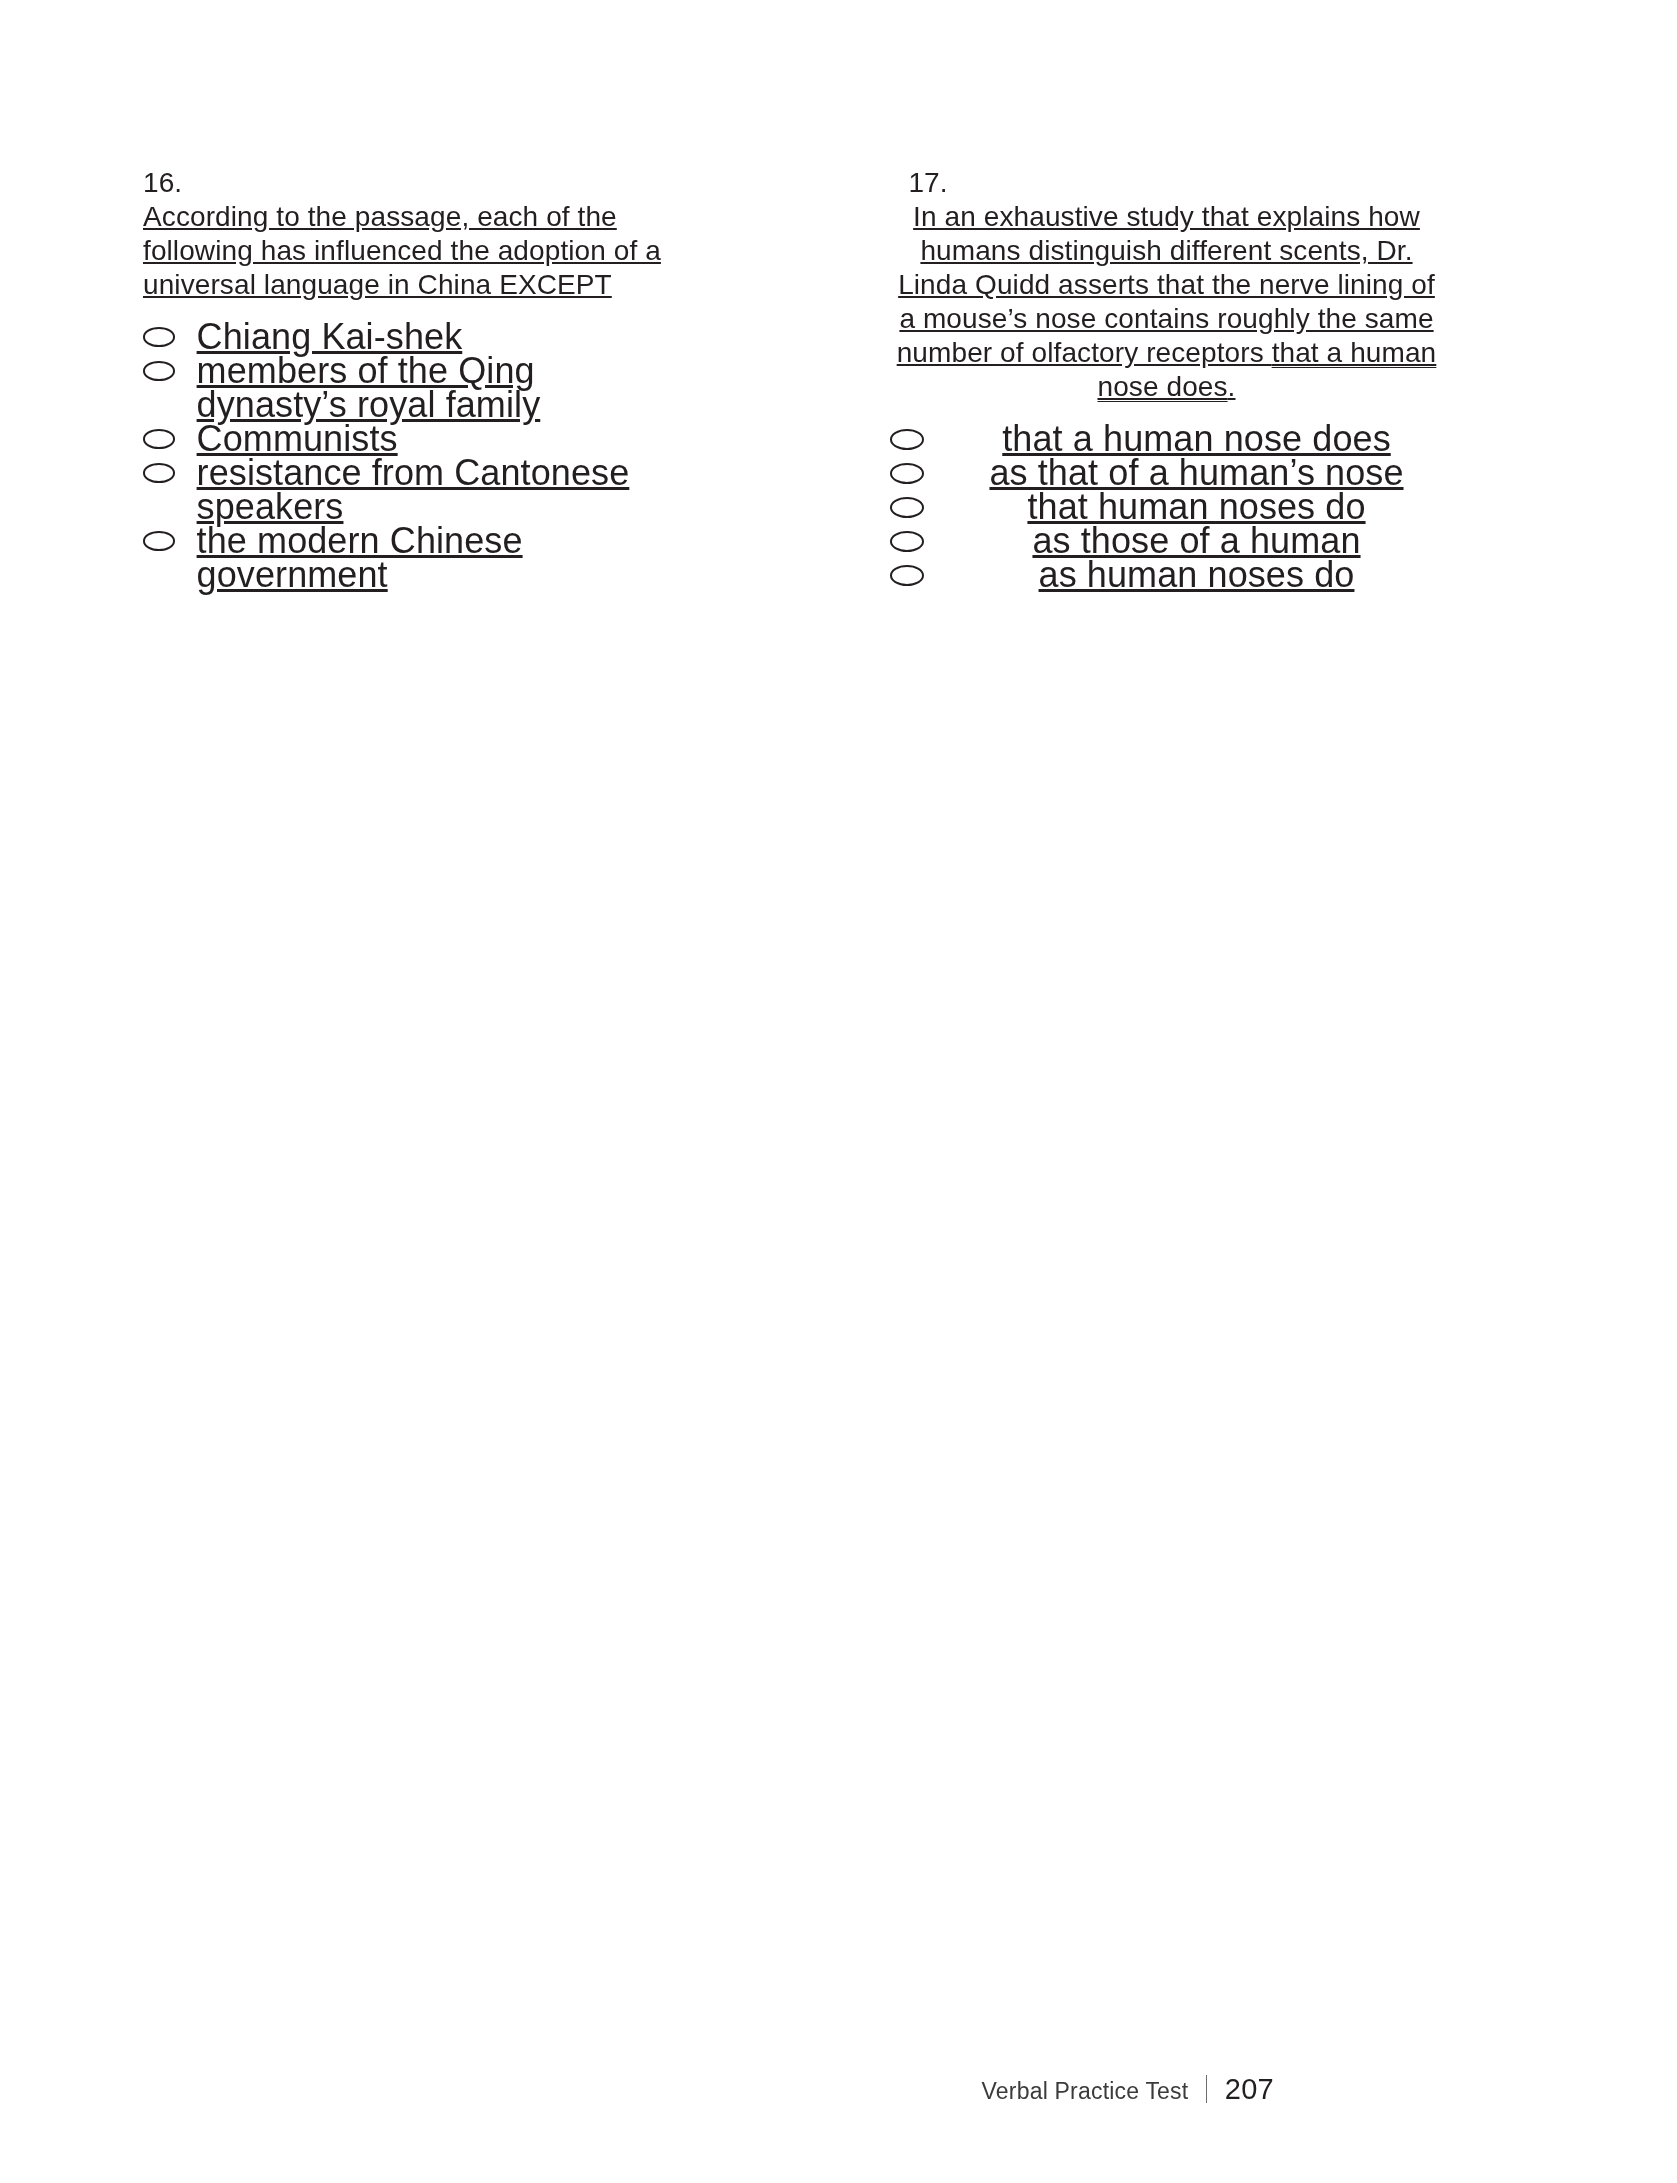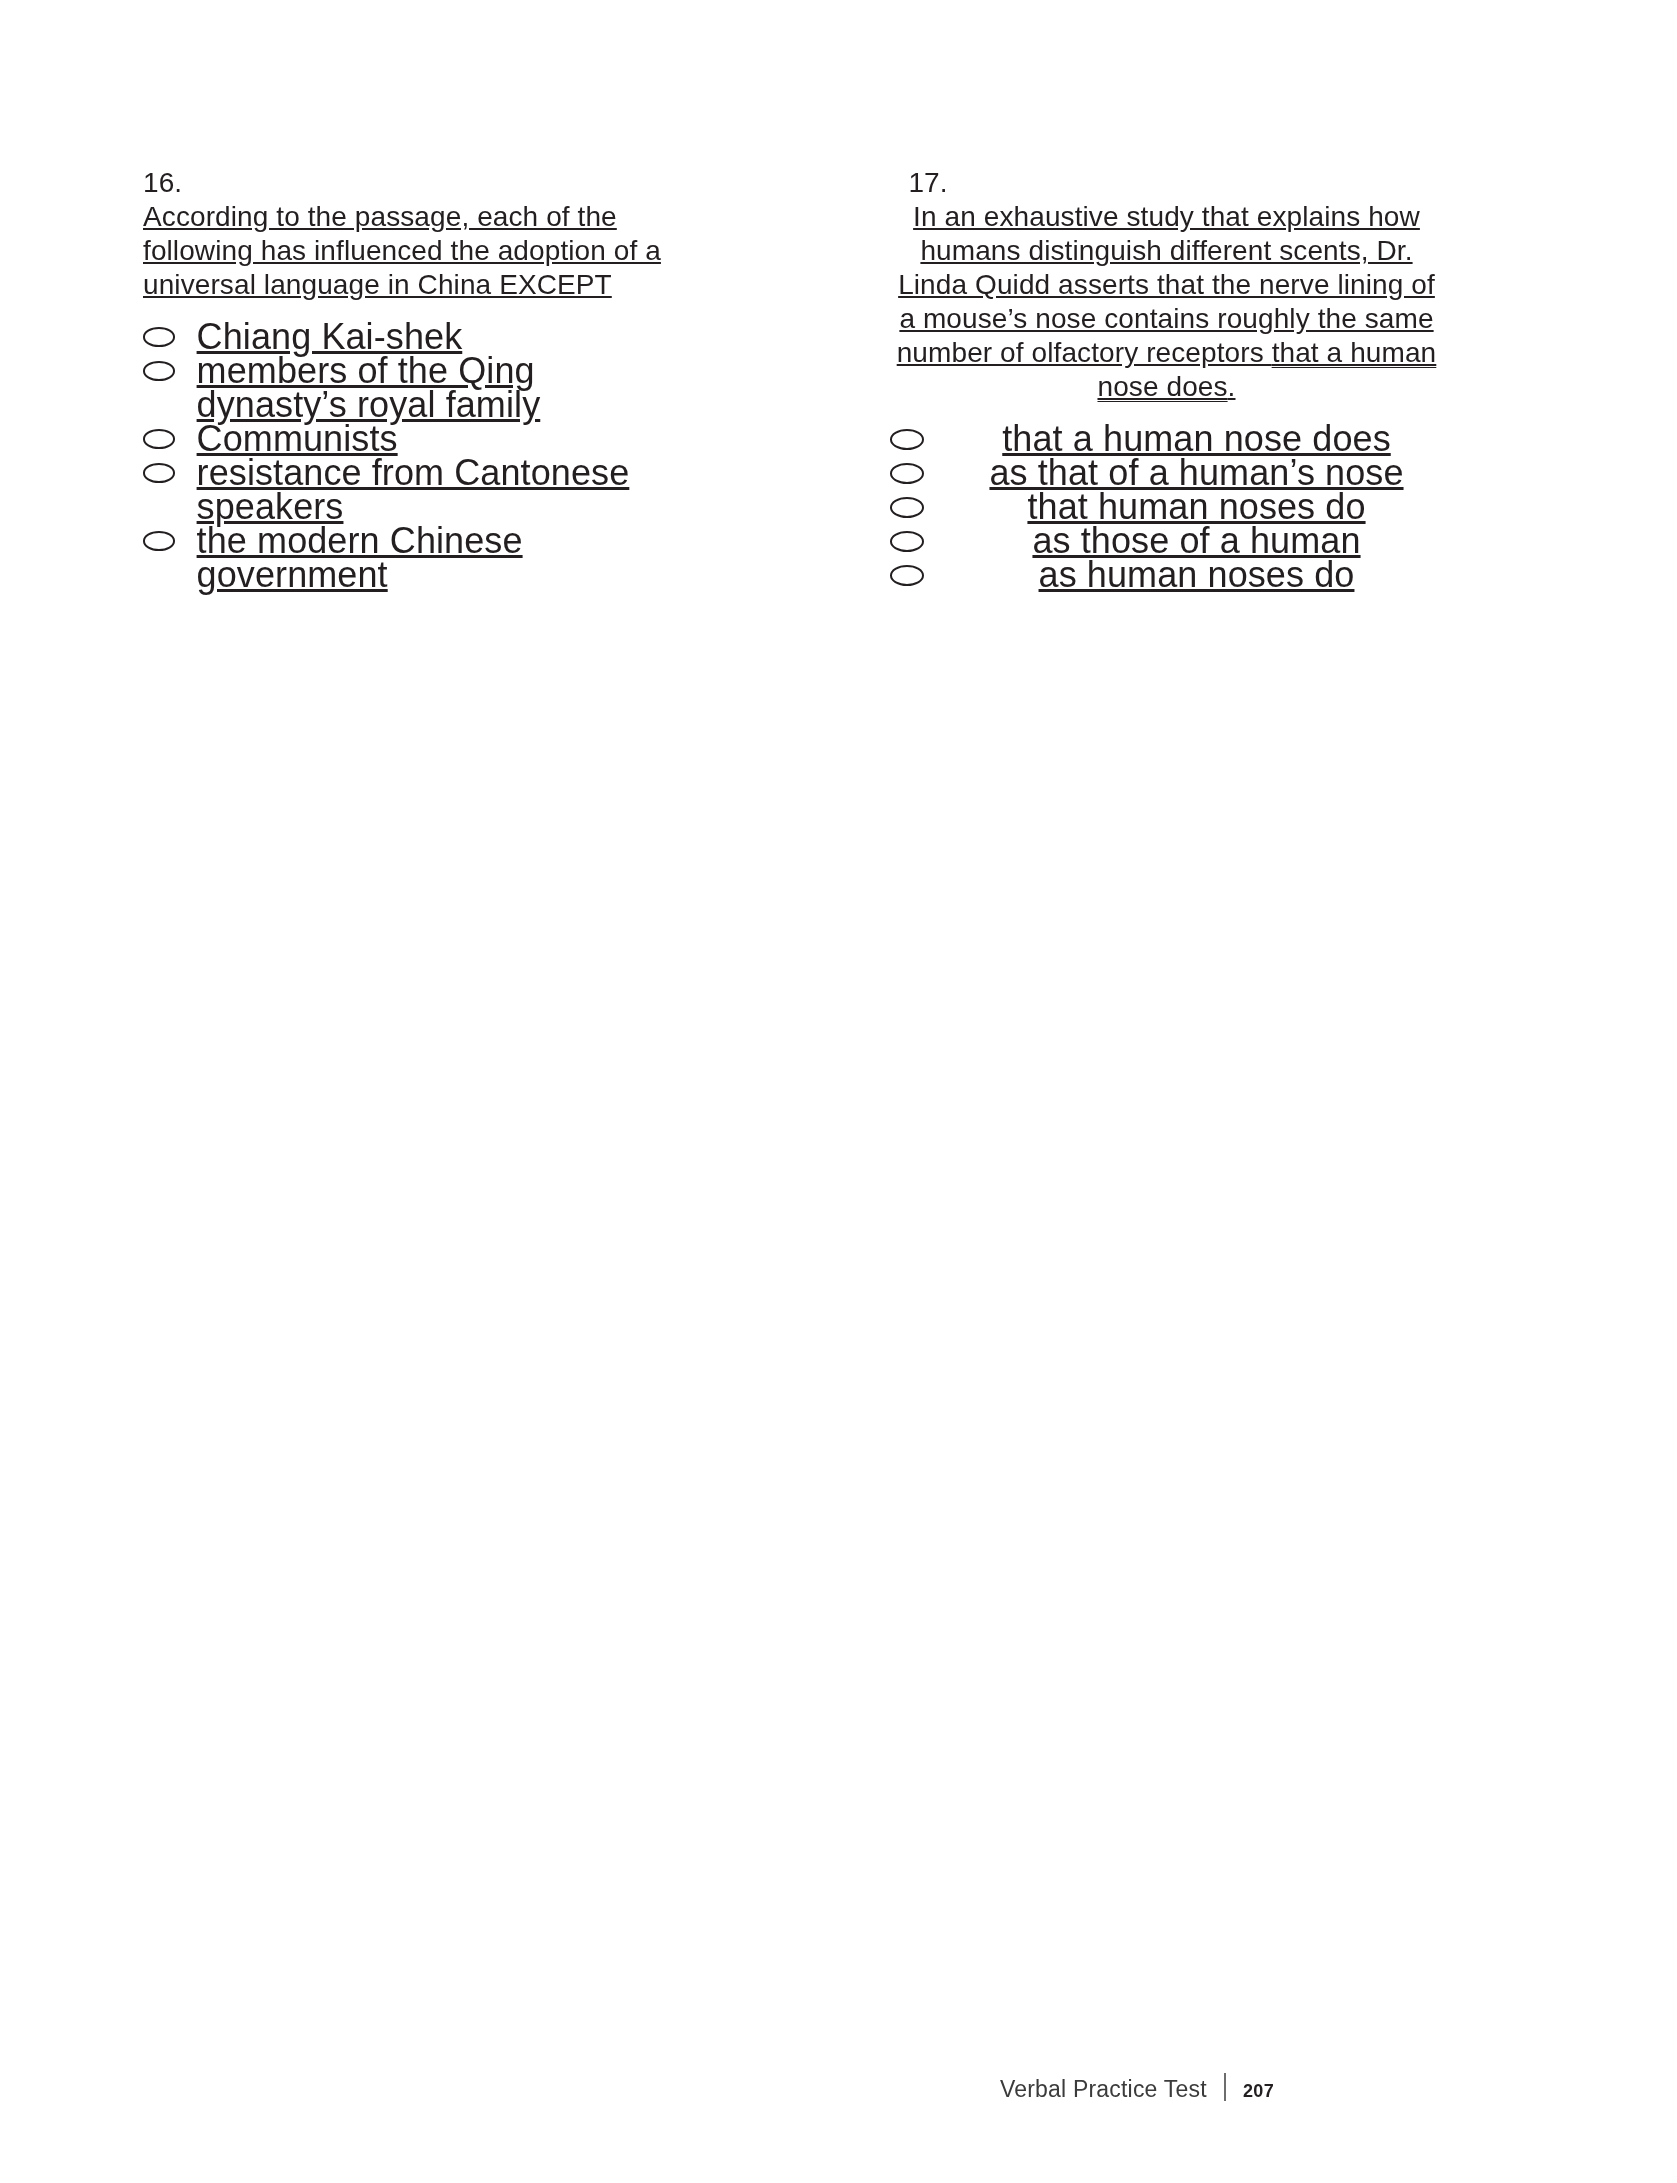--- a/index.html
+++ b/index.html
@@ -144,23 +144,23 @@
     display: inline-block;
     width: 1.3px;
     height: 28px;
     background: #6d6d6d;
     margin: 0 17.5px;
     position: relative;
     top: 4px;
   }
 
   .footer-page {
-    font-size: 18px;
+    font-size: 29px;
     line-height: 27px;
-    font-weight: bold;
+    font-weight: normal;
     letter-spacing: 0.3px;
     color: #231f20;
     margin-top: 7px;
   }
 </style>
 </head>
 <body>
 
 <div class="page">
 

